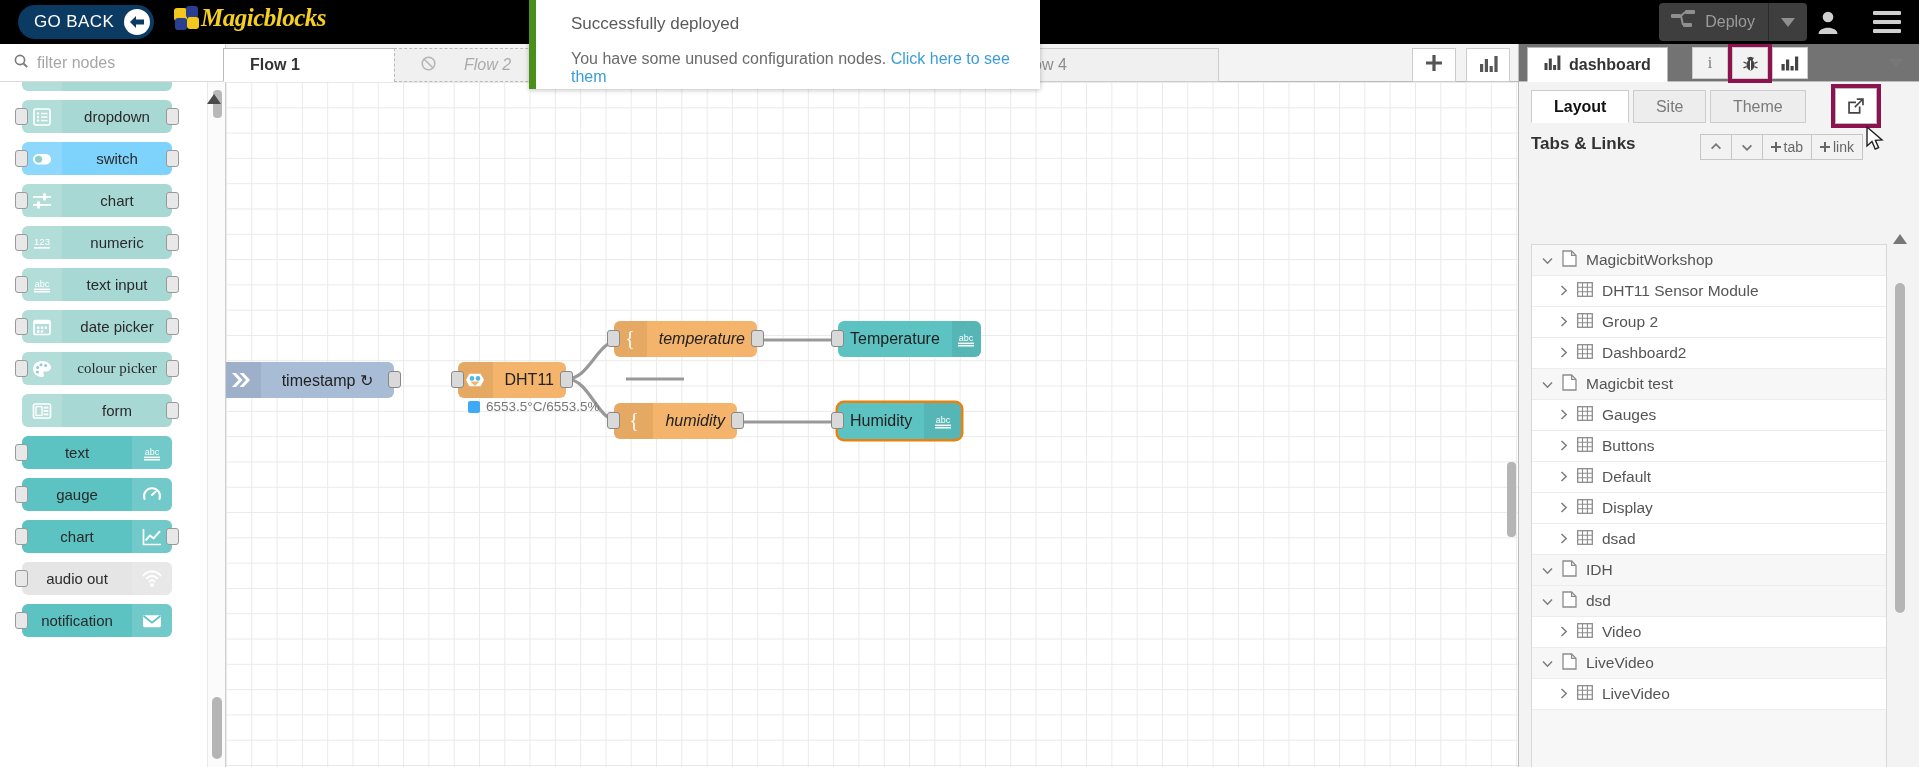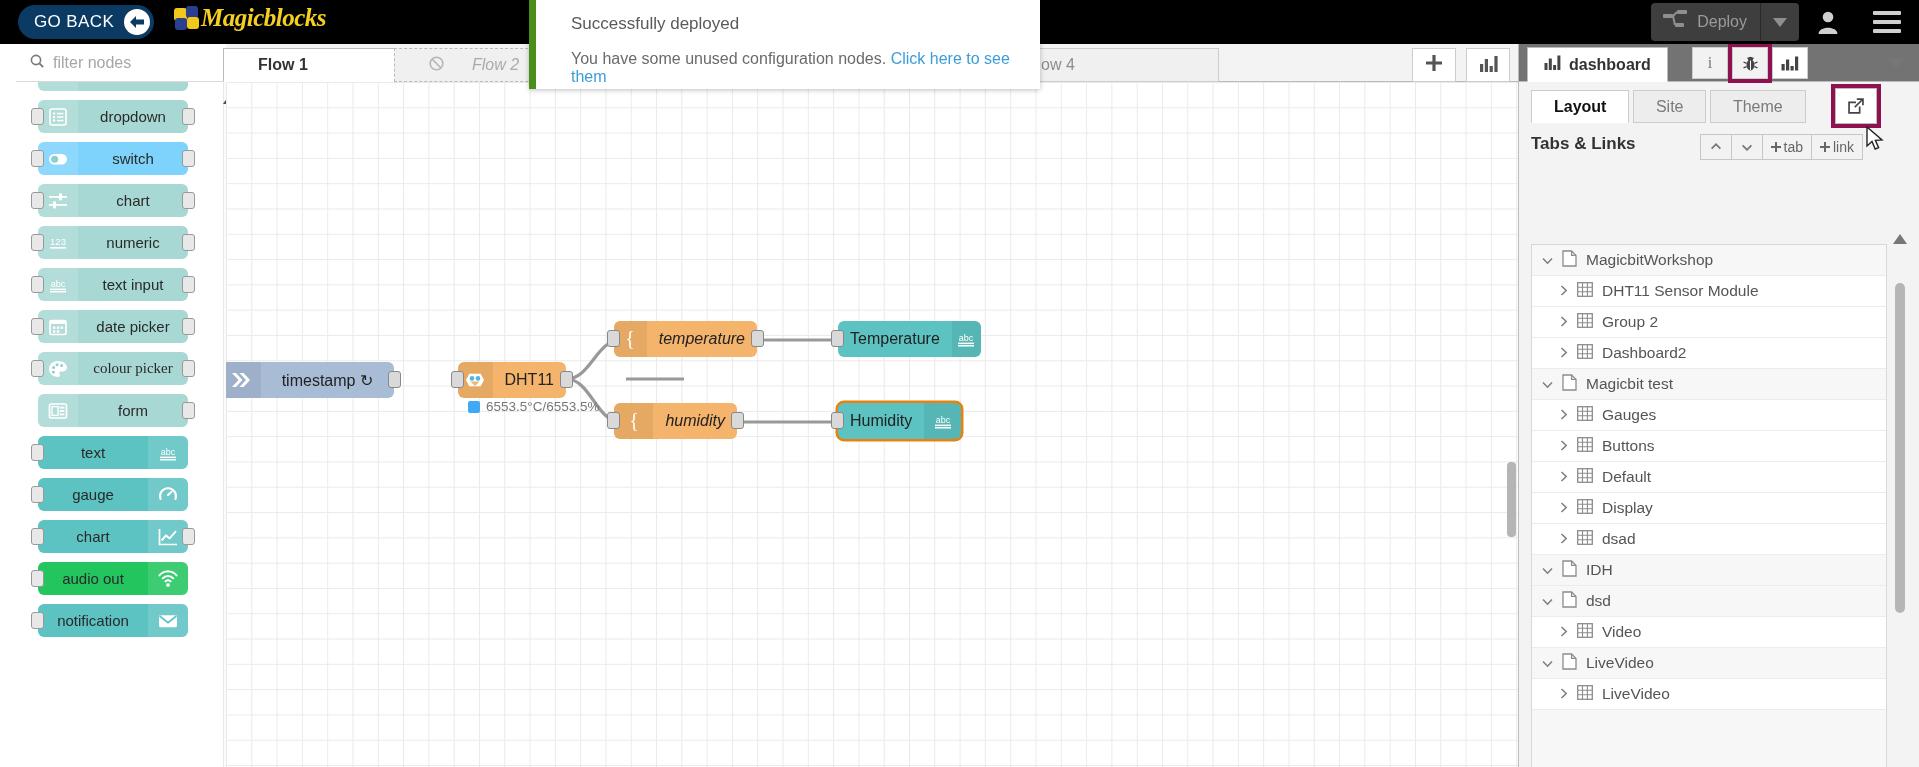--- a/index.html
+++ b/index.html
@@ -20,34 +20,34 @@
     align-items:center; gap:1px; }
   .brand .puz { position:relative; width:26px; height:24px; }
   .brand .puz i { position:absolute; display:block; border-radius:3px; }
   .brand .p1 { width:13px; height:13px; background:#f2c81a; left:0; top:2px; }
   .brand .p2 { width:12px; height:12px; background:#2b3f91; left:12px; top:0; }
   .brand .p3 { width:12px; height:12px; background:#2b3f91; left:1px; top:12px; }
   .brand .p4 { width:12px; height:12px; background:#f2c81a; left:13px; top:11px; }
   .brand .txt { color:#f5d020; font-size:25px; font-style:italic;
     font-weight:bold; font-family:"Liberation Serif", serif; letter-spacing:-.5px; }
 
-  .deploy { position:absolute; right:120px; top:3px; height:38px;
+  .deploy { position:absolute; right:112px; top:3px; height:38px;
     background:#3e3e3e; border-radius:4px; display:flex; align-items:center;
     cursor:pointer; }
   .deploy .main { display:flex; align-items:center; gap:9px; padding:0 13px 0 11px;
     height:38px; border-right:1px solid #2a2a2a; }
   .deploy .main .dlbl { color:#9b9b9b; font-size:16px; }
   .deploy .arrowbox { padding:0 12px; height:38px; display:flex; align-items:center; }
   .ico-user { position:absolute; right:78px; top:9px; cursor:pointer; }
   .ico-menu { position:absolute; right:18px; top:11px; cursor:pointer; }
   .ico-menu i { display:block; width:28px; height:4px; background:#cfcfcf;
     margin-bottom:5px; border-radius:1px; }
 
   
-  .palette { position:absolute; left:16px; top:44px; width:226px; height:723px;
+  .palette { position:absolute; left:0; top:44px; width:226px; height:723px;
     background:#fff; border-right:1px solid #cfcfcf; }
   .filter { height:38px; border-bottom:1px solid #d9d9d9; display:flex;
     align-items:center; gap:9px; padding:0 14px; background:#fff; }
   .filter .ph { color:#a6a6a6; font-size:16px; }
   .pal-list { position:absolute; left:0; top:38px; width:208px; bottom:0;
     overflow:hidden; }
   .pnode { position:relative; margin:9px 0 0 22px; width:150px; height:33px;
     border-radius:6px; display:flex; align-items:center; }
   .pnode .body { flex:1; display:flex; align-items:center; justify-content:center;
     font-size:15px; color:#2a2a2a; }
@@ -60,21 +60,21 @@
   .pal-scroll { position:absolute; right:3px; top:46px; width:9px; bottom:6px; }
   .pal-scroll .thumb { position:absolute; left:0; width:9px; background:#b8b8b8;
     border-radius:4px; }
   .pal-track-line { position:absolute; right:0; top:38px; width:18px; bottom:0;
     background:#fbfbfb; border-left:1px solid #e8e8e8; }
 
   
   .tabbar { position:absolute; left:226px; top:44px; width:1292px; height:38px;
     background:#f3f3f3; border-bottom:1px solid #bbb; }
   .ftab { position:absolute; top:4px; height:34px; display:flex; align-items:center;
-    padding:0 34px; font-size:16px; cursor:pointer; }
+    padding:0 26px; font-size:16px; cursor:pointer; }
   .ftab.active { background:#fff; border:1px solid #bbb; border-bottom:1px solid #fff;
     color:#333; font-weight:bold; }
   .ftab.dis { background:#f0f0f0; border:1px dashed #bbb; color:#aaa;
     font-style:italic; gap:7px; }
   .tab-add { position:absolute; top:4px; right:62px; width:44px; height:34px;
     background:#fff; border:1px solid #ccc; display:flex; align-items:center;
     justify-content:center; font-size:22px; color:#666; cursor:pointer; }
   .tab-chart { position:absolute; top:4px; right:8px; width:44px; height:34px;
     background:#fff; border:1px solid #ccc; display:flex; align-items:center;
     justify-content:center; cursor:pointer; }
@@ -360,21 +360,21 @@
         <span class="body">chart</span>
         <span class="ibox right" style="background:rgba(255,255,255,.13)">
           <svg width="22" height="22" viewBox="0 0 22 22">
             <path d="M2.5 3 L2.5 18.5 L20 18.5" fill="none" stroke="#fff" stroke-width="1.7"></path>
             <path d="M4.6 14.5 L9 9.4 L12.6 12.4 L19 5.2" fill="none" stroke="#fff" stroke-width="2" stroke-linejoin="round"></path>
           </svg>
         </span>
         <span class="port l"></span>
         <span class="port r"></span>
       </div>
-      <div class="pnode" style="background: #22c55e;">
+      <div class="pnode" style="background: #e5e5e5;">
         <span class="body">audio out</span>
         <span class="ibox right" style="background:rgba(255,255,255,.13)">
           <svg width="22" height="22" viewBox="0 0 22 22">
             <path d="M11 3.4 C14.4 3.4 17.6 5 19.6 7.4" fill="none" stroke="#fff" stroke-width="1.9" stroke-linecap="round"></path>
             <path d="M11 3.4 C7.6 3.4 4.4 5 2.4 7.4" fill="none" stroke="#fff" stroke-width="1.9" stroke-linecap="round"></path>
             <path d="M11 8 C13.1 8 15 8.9 16.3 10.3" fill="none" stroke="#fff" stroke-width="1.9" stroke-linecap="round"></path>
             <path d="M11 8 C8.9 8 7 8.9 5.7 10.3" fill="none" stroke="#fff" stroke-width="1.9" stroke-linecap="round"></path>
             <path d="M11 12.2 C12 12.2 13 12.7 13.6 13.4" fill="none" stroke="#fff" stroke-width="1.9" stroke-linecap="round"></path>
             <path d="M11 12.2 C10 12.2 9 12.7 8.4 13.4" fill="none" stroke="#fff" stroke-width="1.9" stroke-linecap="round"></path>
             <rect x="9.4" y="15.4" width="3.2" height="3.2" fill="#fff"></rect>

